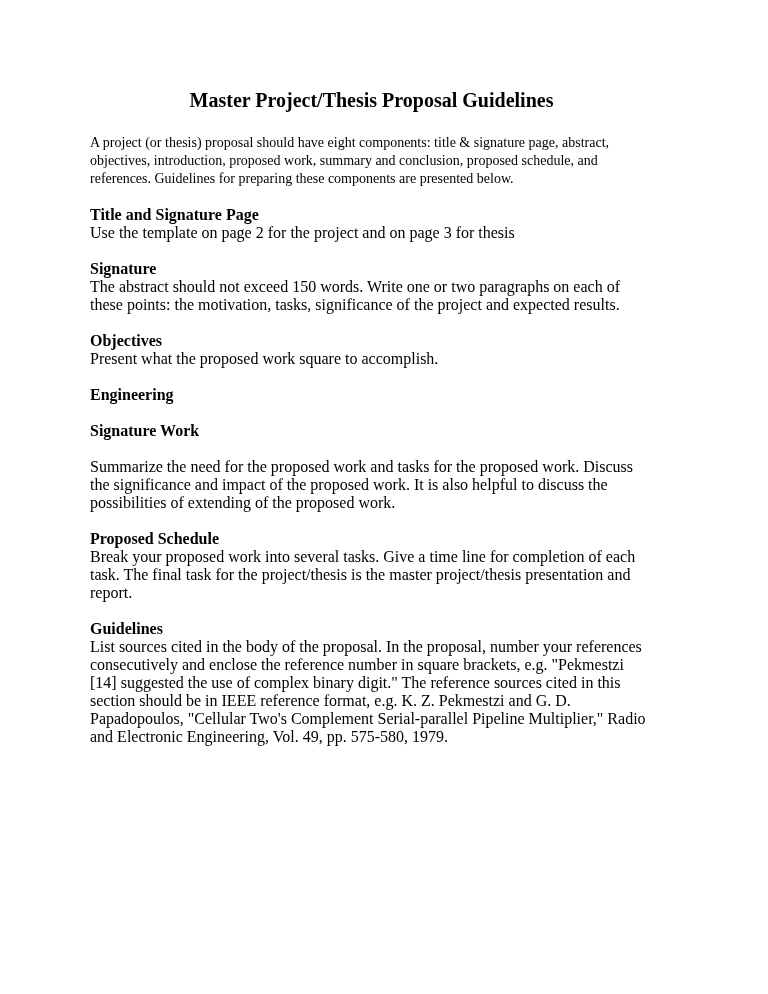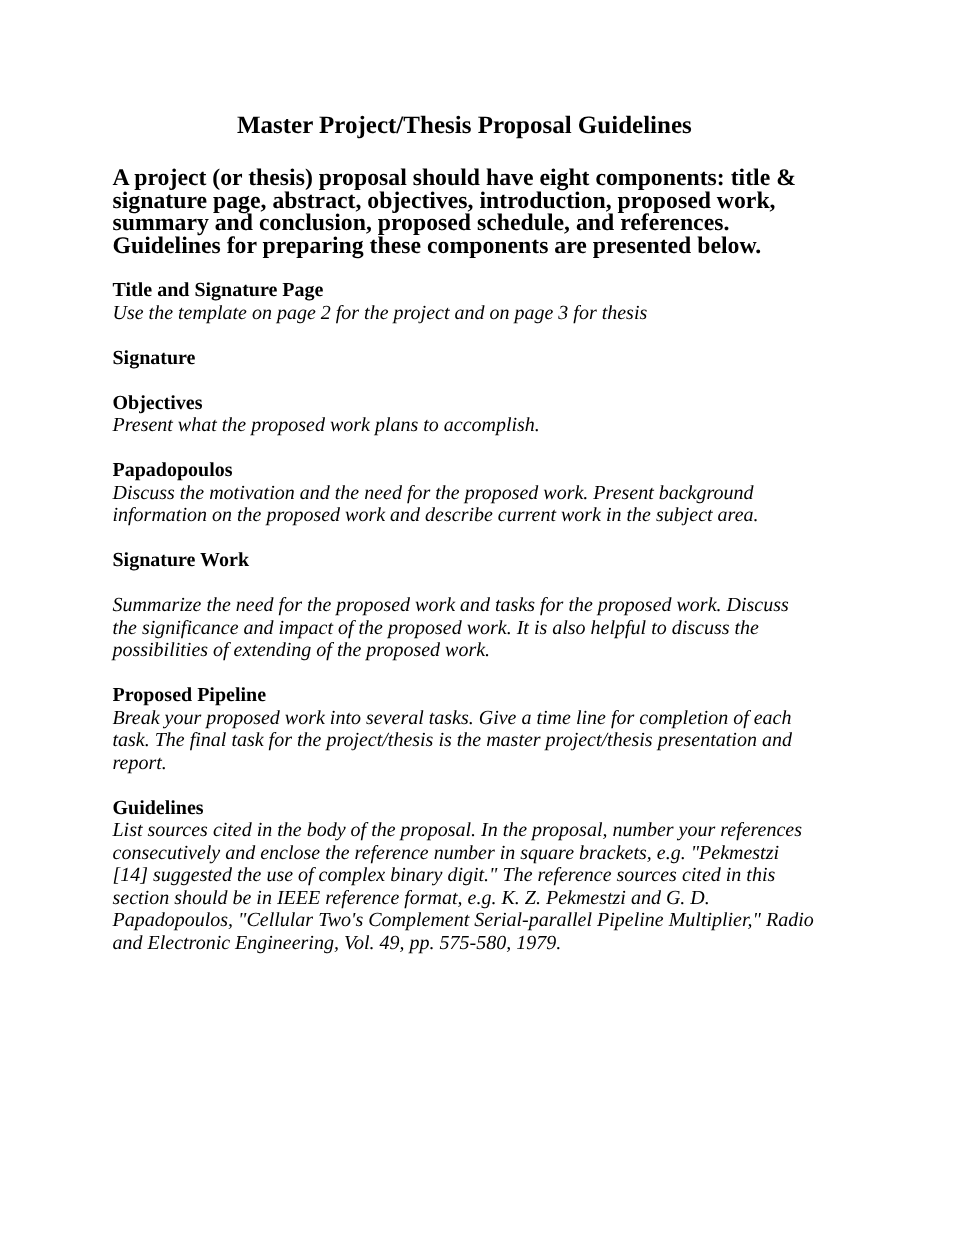--- a/index.html
+++ b/index.html
@@ -22,78 +22,76 @@
     text-align: center;
     font-weight: bold;
     font-size: 20px;
     line-height: 25px;
     margin: 0 0 21px 0;
   }
   .doc-title .title-line {
     display: block;
   }
   .intro {
-    font-size: 19px;
+    font-size: 14px;
     line-height: 18px;
     margin: 0;
-    font-weight: bold;
   }
   .section {
     margin-top: 18px;
     font-size: 16px;
     line-height: 18px;
   }
   .section-heading {
     font-weight: bold;
   }
   .section-body {
     font-weight: normal;
-    font-style: italic;
   }
 </style>
 </head>
 <body>
 
 <div class="page">
 
   <h1 class="doc-title">
     <span class="title-line">Master Project/Thesis Proposal Guidelines</span>
   </h1>
 
   <p class="intro">A project (or thesis) proposal should have eight components: title &amp; signature page, abstract, objectives, introduction, proposed work, summary and conclusion, proposed schedule, and references. Guidelines for preparing these components are presented below.</p>
 
   <div class="section">
     <div class="section-heading">Title and Signature Page</div>
     <div class="section-body">Use the template on page 2 for the project and on page 3 for thesis</div>
   </div>
 
   <div class="section">
     <div class="section-heading">Signature</div>
+    <div class="section-body">The abstract should not exceed 150 words. Write one or two paragraphs on each of these points: the motivation, tasks, significance of the project and expected results.</div>
   </div>
 
   <div class="section">
     <div class="section-heading">Objectives</div>
-    <div class="section-body">Present what the proposed work plans to accomplish.</div>
+    <div class="section-body">Present what the proposed work square to accomplish.</div>
   </div>
 
   <div class="section">
-    <div class="section-heading">Papadopoulos</div>
-    <div class="section-body">Discuss the motivation and the need for the proposed work. Present background information on the proposed work and describe current work in the subject area.</div>
+    <div class="section-heading">Engineering</div>
   </div>
 
   <div class="section">
     <div class="section-heading">Signature Work</div>
   </div>
 
   <div class="section">
     <div class="section-body">Summarize the need for the proposed work and tasks for the proposed work. Discuss the significance and impact of the proposed work. It is also helpful to discuss the possibilities of extending of the proposed work.</div>
   </div>
 
   <div class="section">
-    <div class="section-heading">Proposed Pipeline</div>
+    <div class="section-heading">Proposed Schedule</div>
     <div class="section-body">Break your proposed work into several tasks. Give a time line for completion of each task. The final task for the project/thesis is the master project/thesis presentation and report.</div>
   </div>
 
   <div class="section">
     <div class="section-heading">Guidelines</div>
     <div class="section-body">List sources cited in the body of the proposal. In the proposal, number your references consecutively and enclose the reference number in square brackets, e.g. "Pekmestzi [14] suggested the use of complex binary digit." The reference sources cited in this section should be in IEEE reference format, e.g. K. Z. Pekmestzi and G. D. Papadopoulos, "Cellular Two's Complement Serial-parallel Pipeline Multiplier," Radio and Electronic Engineering, Vol. 49, pp. 575-580, 1979.</div>
   </div>
 
 </div>
 

